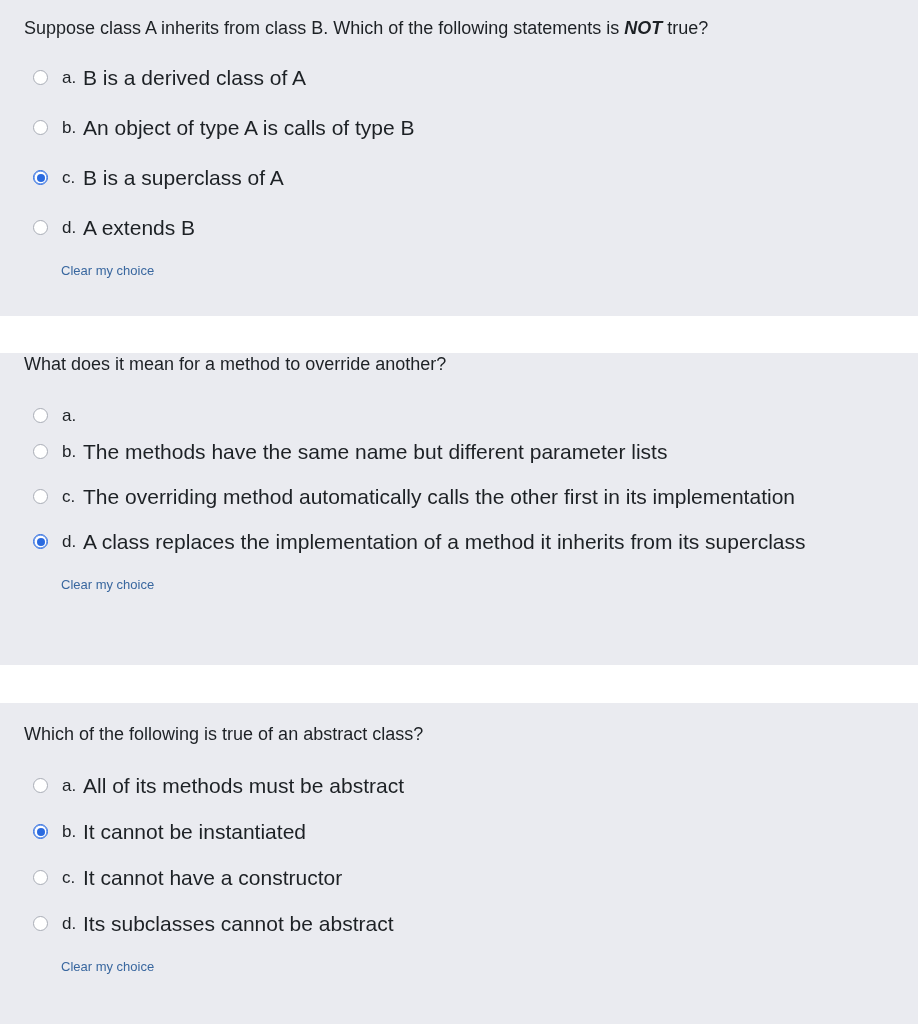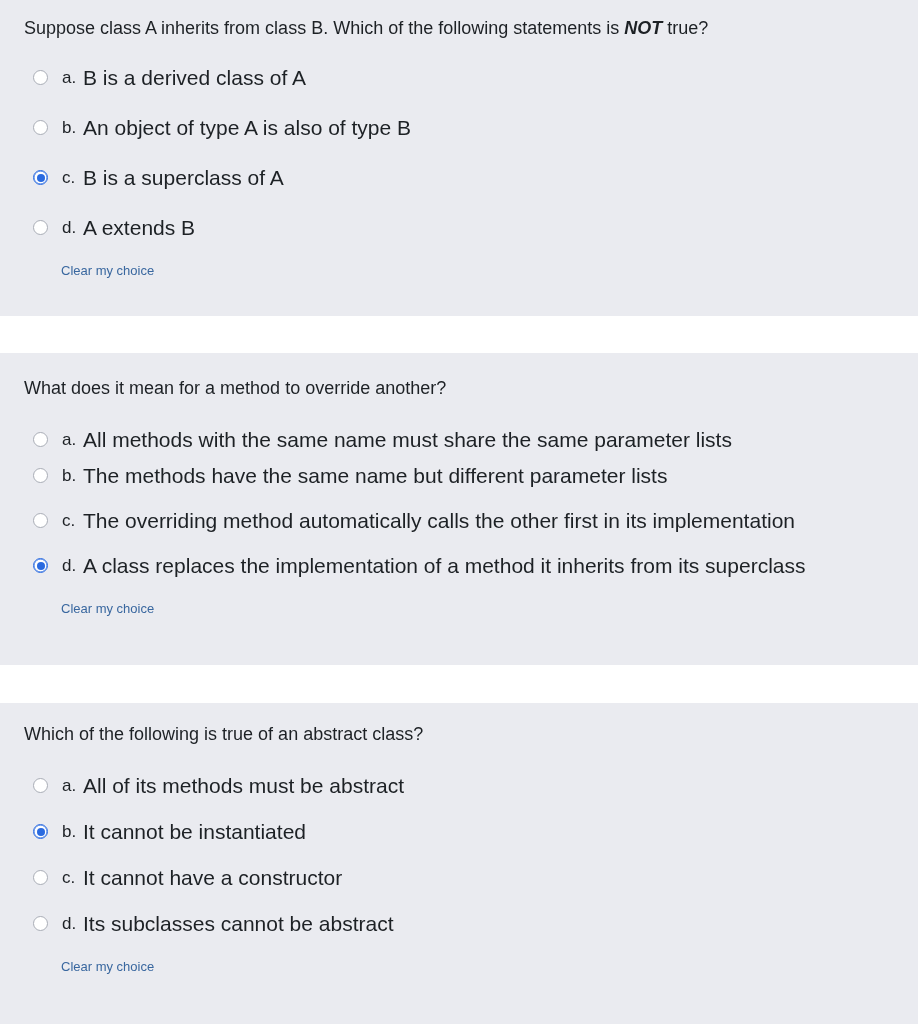--- a/index.html
+++ b/index.html
@@ -118,48 +118,47 @@
 
     <div class="options" style="margin-top:28px;">
       <div class="option-row" style="margin-bottom:29px;">
         <span class="radio"></span>
         <span class="opt-letter">a.</span>
         <span class="opt-text">B is a derived class of A</span>
       </div>
       <div class="option-row" style="margin-bottom:29px;">
         <span class="radio"></span>
         <span class="opt-letter">b.</span>
-        <span class="opt-text">An object of type A is also of type B</span>
+        <span class="opt-text">An object of type A is calls of type B</span>
       </div>
       <div class="option-row" style="margin-bottom:29px;">
         <span class="radio checked"></span>
         <span class="opt-letter">c.</span>
         <span class="opt-text">B is a superclass of A</span>
       </div>
       <div class="option-row" style="margin-bottom:22px;">
         <span class="radio"></span>
         <span class="opt-letter">d.</span>
         <span class="opt-text">A extends B</span>
       </div>
       <a class="clear-link">Clear my choice</a>
     </div>
   </div>
 
   <div class="gap" style="height:37px;"></div>
 
-  <div class="question-block" style="height:312px; padding-top:24px;">
+  <div class="question-block" style="height:312px; ">
     <div class="q-text">
       <span>What does it mean for a method to override another?</span><b></b><span></span>
     </div>
 
     <div class="options" style="margin-top:30px;">
       <div class="option-row" style="margin-bottom:15px;">
         <span class="radio"></span>
         <span class="opt-letter">a.</span>
-        <span class="opt-text">All methods with the same name must share the same parameter lists</span>
       </div>
       <div class="option-row" style="margin-bottom:24px;">
         <span class="radio"></span>
         <span class="opt-letter">b.</span>
         <span class="opt-text">The methods have the same name but different parameter lists</span>
       </div>
       <div class="option-row" style="margin-bottom:24px;">
         <span class="radio"></span>
         <span class="opt-letter">c.</span>
         <span class="opt-text">The overriding method automatically calls the other first in its implementation</span>

